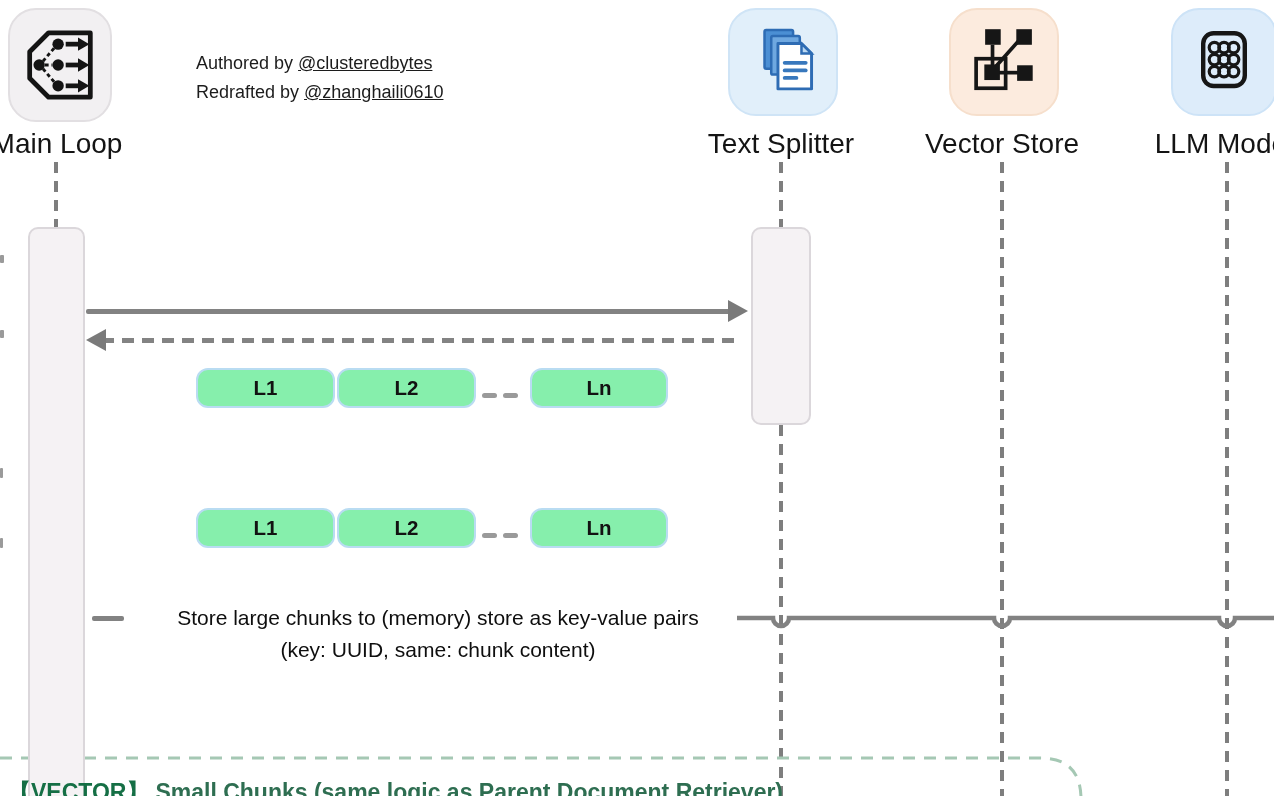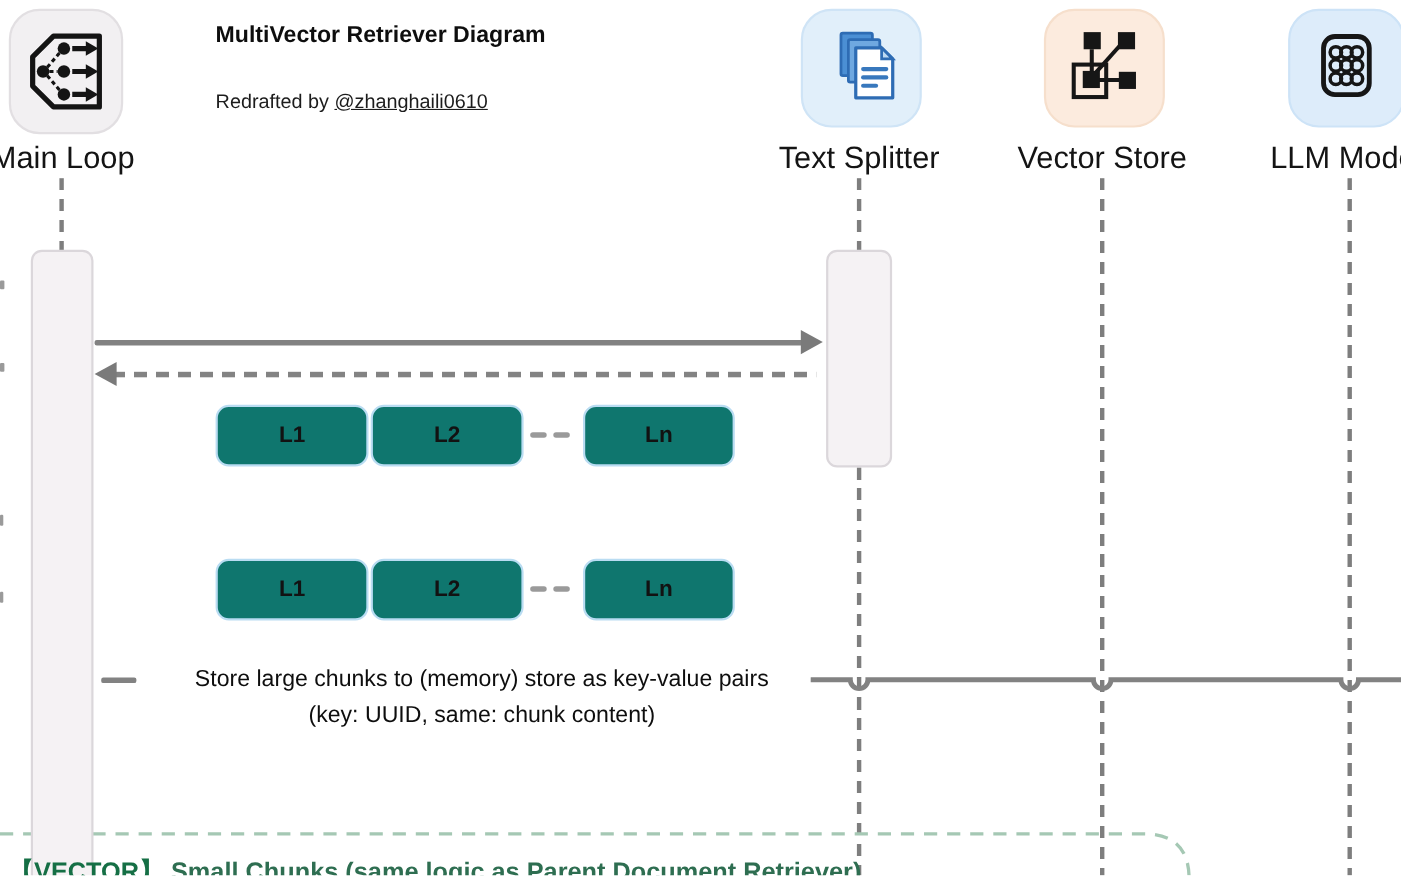--- a/index.html
+++ b/index.html
@@ -20,35 +20,35 @@
   
   .activation{position:absolute;background:#f5f2f4;border:2px solid #dbd7db;border-radius:10px;box-sizing:border-box;}
   
   .msg-line{position:absolute;height:4.5px;background:#828282;border-radius:2px;}
   .msg-line-dashed{position:absolute;height:4.5px;background:repeating-linear-gradient(90deg,#838383 0 12px,transparent 12px 20px);}
   .arrow-right{position:absolute;width:0;height:0;border-top:11px solid transparent;border-bottom:11px solid transparent;border-left:20px solid #7a7a7a;}
   .arrow-left{position:absolute;width:0;height:0;border-top:11px solid transparent;border-bottom:11px solid transparent;border-right:20px solid #7a7a7a;}
   .msg-label{position:absolute;transform:translate(-50%,-50%);background:#ffffff;padding:2px 8px;font-size:21px;color:#0e0e0e;white-space:nowrap;}
   .note-text{position:absolute;text-align:center;font-size:21px;color:#0e0e0e;line-height:32px;}
   
-  .chunk{position:absolute;height:56px;background:#0f766e;border:2px solid #b9dcf2;border-radius:12px;box-sizing:border-box;
+  .chunk{position:absolute;height:40px;background:#86efac;border:2px solid #b9dcf2;border-radius:12px;box-sizing:border-box;
          display:flex;align-items:center;justify-content:center;font-size:20.5px;font-weight:700;color:#121212;}
   .cdash{position:absolute;width:15px;height:5px;background:#9a9a9a;border-radius:2.5px;}
   
   .section-note{position:absolute;font-size:23px;white-space:nowrap;}
   .section-tag{font-weight:700;color:#156f45;}
   .section-txt{font-weight:600;color:#2e6e51;margin-left:6px;}
   .edge-mark{position:absolute;background:#9a9a9a;border-radius:1px;}
 </style>
 </head>
 <body>
 
 <div id="canvas">
 
-  <div class="title" style="left:196px;top:20px;">MultiVector Retriever Diagram</div>
+  <div class="credit" style="left:196px;top:53px;"><span>Authored by </span><a>@clusteredbytes</a></div>
   <div class="credit" style="left:196px;top:82px;"><span>Redrafted by </span><a>@zhanghaili0610</a></div>
 
   <div class="picon" style="left:8px;top:8px;width:100px;height:110px;background:#f2f0f2;border:2px solid #e2dfe2;">
     <svg width="72" height="76" viewBox="0 0 76 80">
       <path d="M26 6 H70 V74 H26 L6 54 V26 Z" fill="none" stroke="#141414" stroke-width="5" stroke-linejoin="round"></path>
       <line x1="20" y1="36" x2="32" y2="22" stroke="#141414" stroke-width="3" stroke-dasharray="4 3"></line>
       <line x1="22" y1="40" x2="30" y2="40" stroke="#141414" stroke-width="3" stroke-dasharray="4 3"></line>
       <line x1="20" y1="44" x2="32" y2="58" stroke="#141414" stroke-width="3" stroke-dasharray="4 3"></line>
       <circle cx="16" cy="40" r="6" fill="#141414"></circle>
       <circle cx="36" cy="18" r="6" fill="#141414"></circle>

